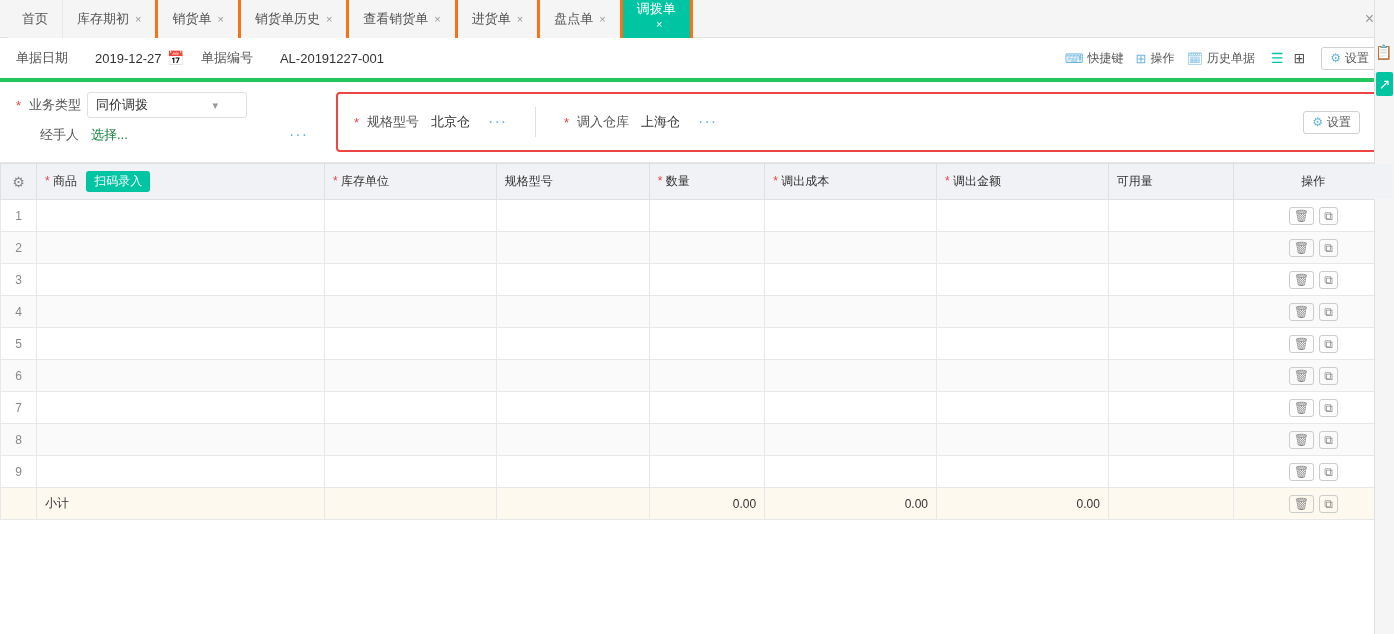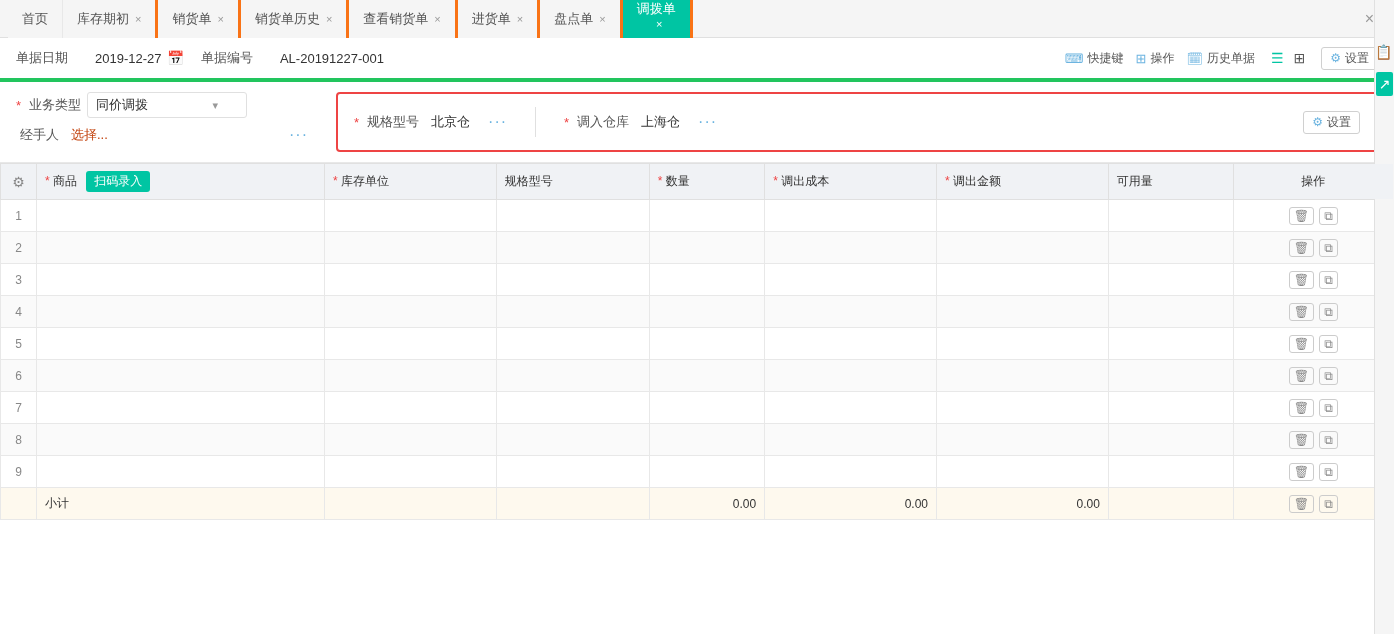--- a/index.html
+++ b/index.html
@@ -188,22 +188,22 @@
     <div class="form-left">
       <div class="form-field">
         <span class="required-star">*</span>
         <span class="field-label">业务类型</span>
         <div class="select-dropdown" style="display:flex;align-items:center;justify-content:space-between;min-width:160px;">
           <span>同价调拨</span>
           <span class="dropdown-arrow">▾</span>
         </div>
       </div>
       <div class="form-field">
-        <span class="field-label" style="margin-left:4px;">经手人</span>
-        <span style="color:#c2410c;cursor:pointer;margin-left:6px;">选择...</span>
+        <span class="field-label" style="margin-left:24px;">经手人</span>
+        <span style="color:#15803d;cursor:pointer;margin-left:6px;">选择...</span>
         <span class="more-dots" style="margin-left:auto;padding-right:8px;">···</span>
       </div>
     </div>
 
     <div class="form-right">
       <div class="warehouse-field">
         <span class="required-star">*</span>
         <span class="field-label">规格型号</span>
         <span class="field-value" style="cursor:pointer;margin-left:6px;text-align:right;">北京仓</span>
         <span class="more-dots" style="margin-left:12px;color:#6cb4e0;">···</span>

